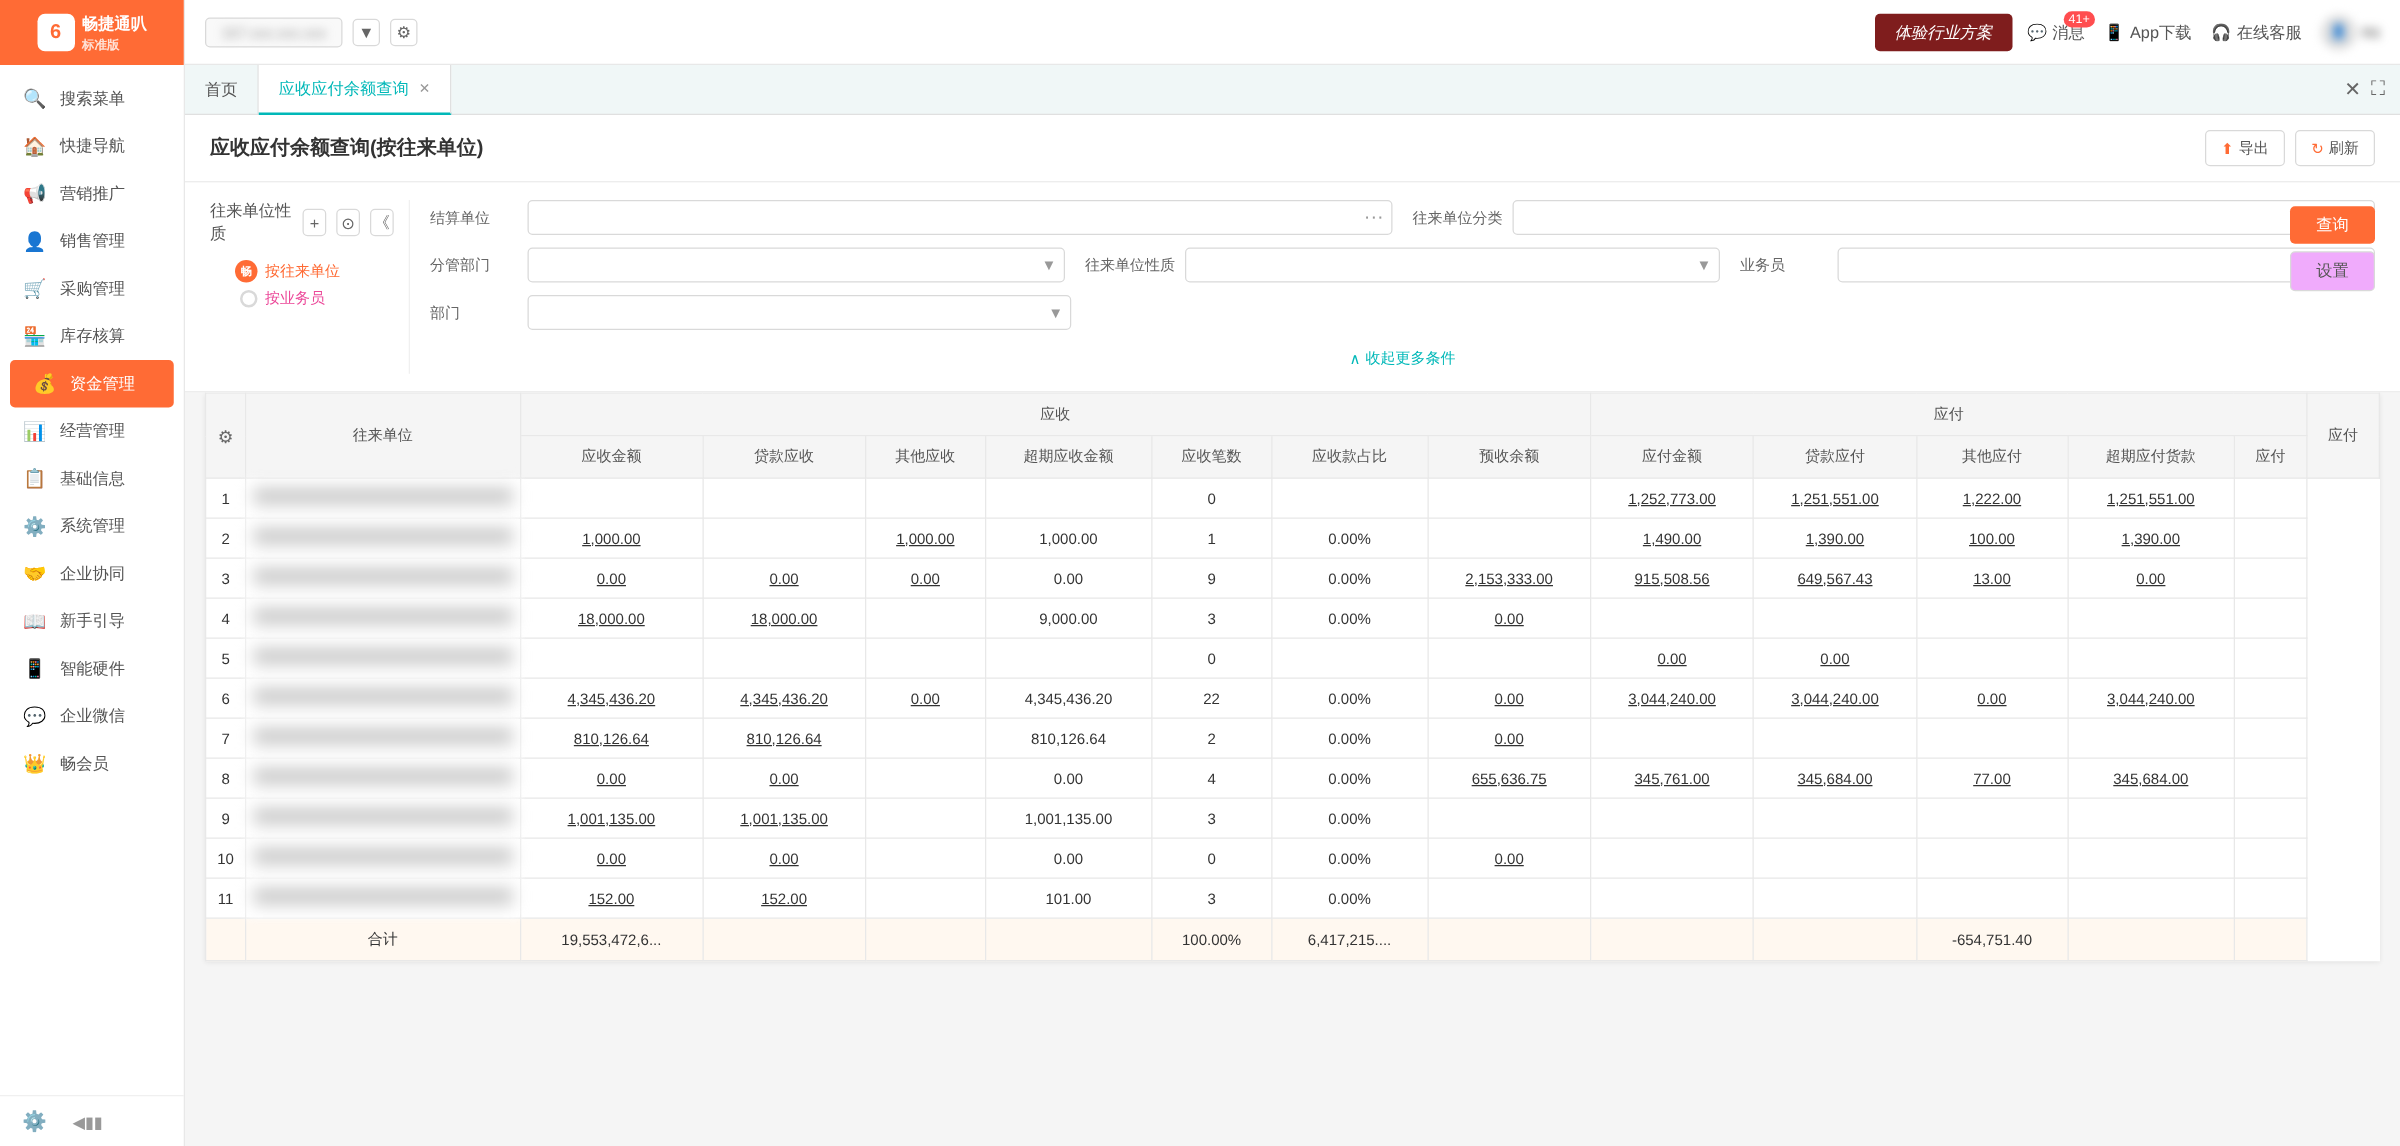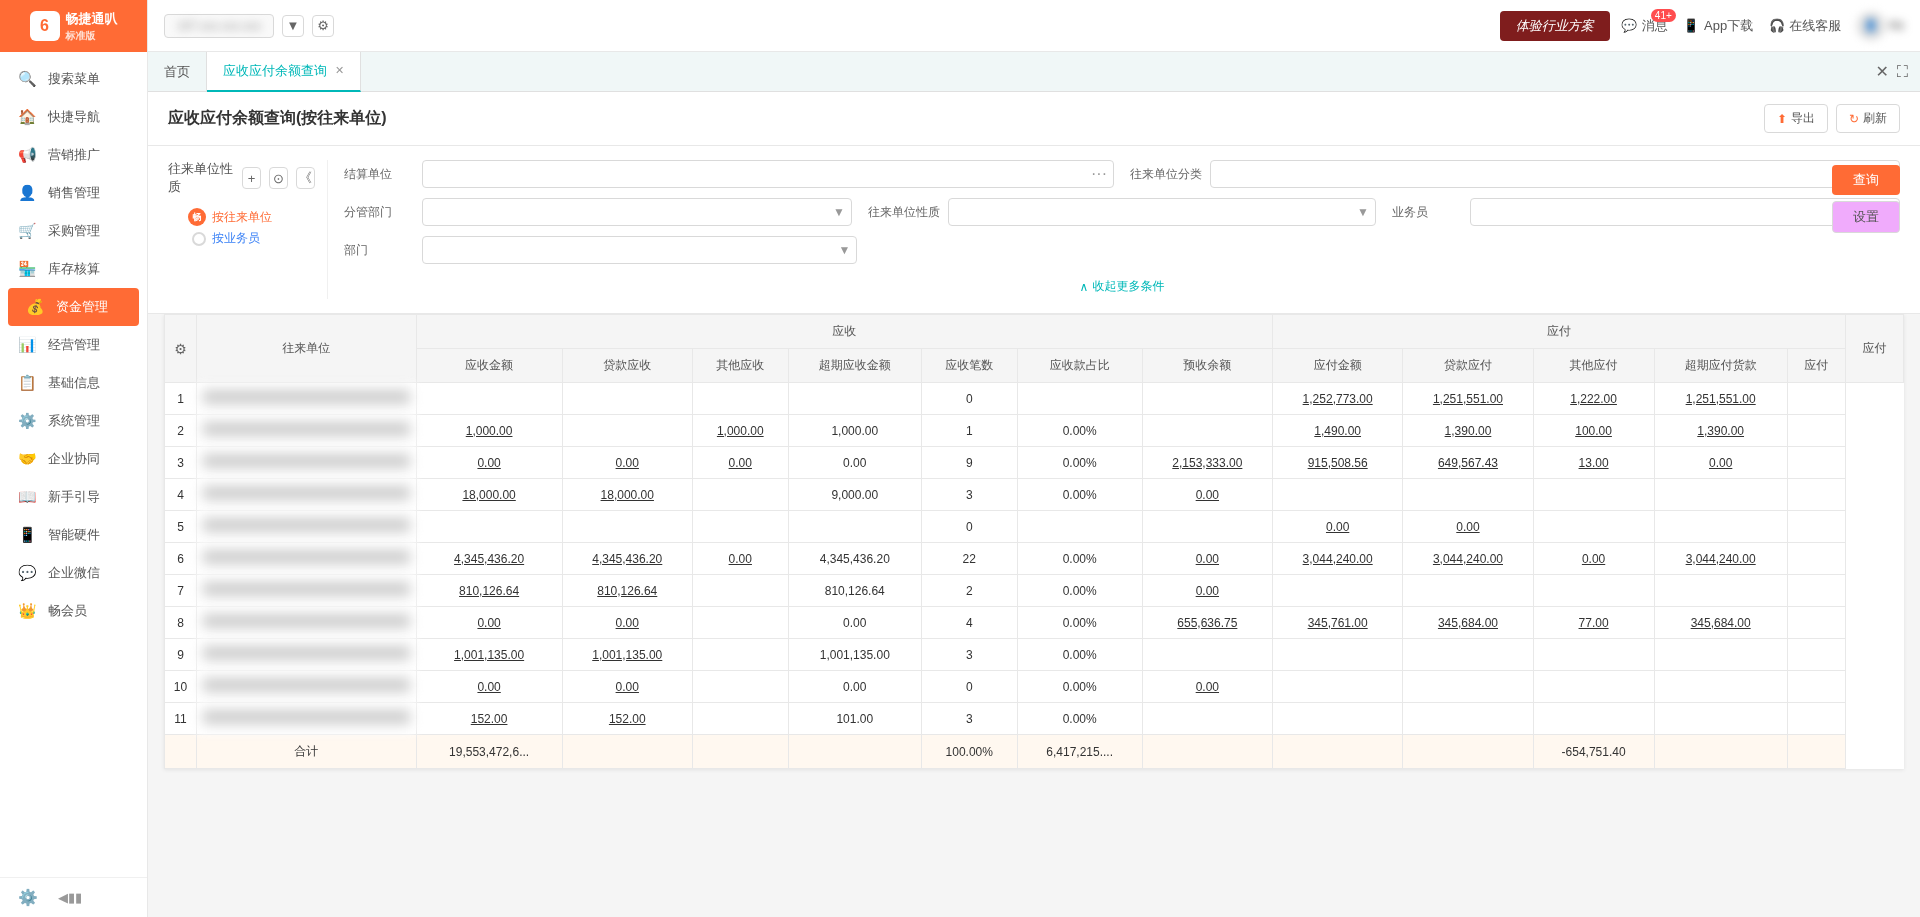--- a/index.html
+++ b/index.html
@@ -126,21 +126,21 @@
     .filter-option-item {
       display: flex; align-items: center; gap: 6px; margin-bottom: 4px;
       cursor: pointer; font-size: 13px;
     }
     .option-radio {
       width: 14px; height: 14px; border-radius: 50%;
       border: 2px solid #ff6b35; display: flex; align-items: center; justify-content: center;
     }
     .option-radio.unchecked { border-color: #d9d9d9; }
     .option-label-orange { color: #ff6b35; font-size: 12px; }
-    .option-label { color: #3b82f6; font-size: 12px; }
+    .option-label { color: #ec4899; font-size: 12px; }
     .filter-field {
       display: flex; align-items: center; gap: 8px;
     }
     .filter-field-label { font-size: 12px; color: #666; white-space: nowrap; min-width: 70px; }
     .filter-input {
       flex: 1; height: 28px; border: 1px solid #d9d9d9; border-radius: 4px;
       padding: 0 8px; font-size: 12px; color: #333; display: flex; align-items: center;
       background: #fff; position: relative;
     }
     .filter-input .dots { color: #999; font-size: 16px; position: absolute; right: 6px; }

